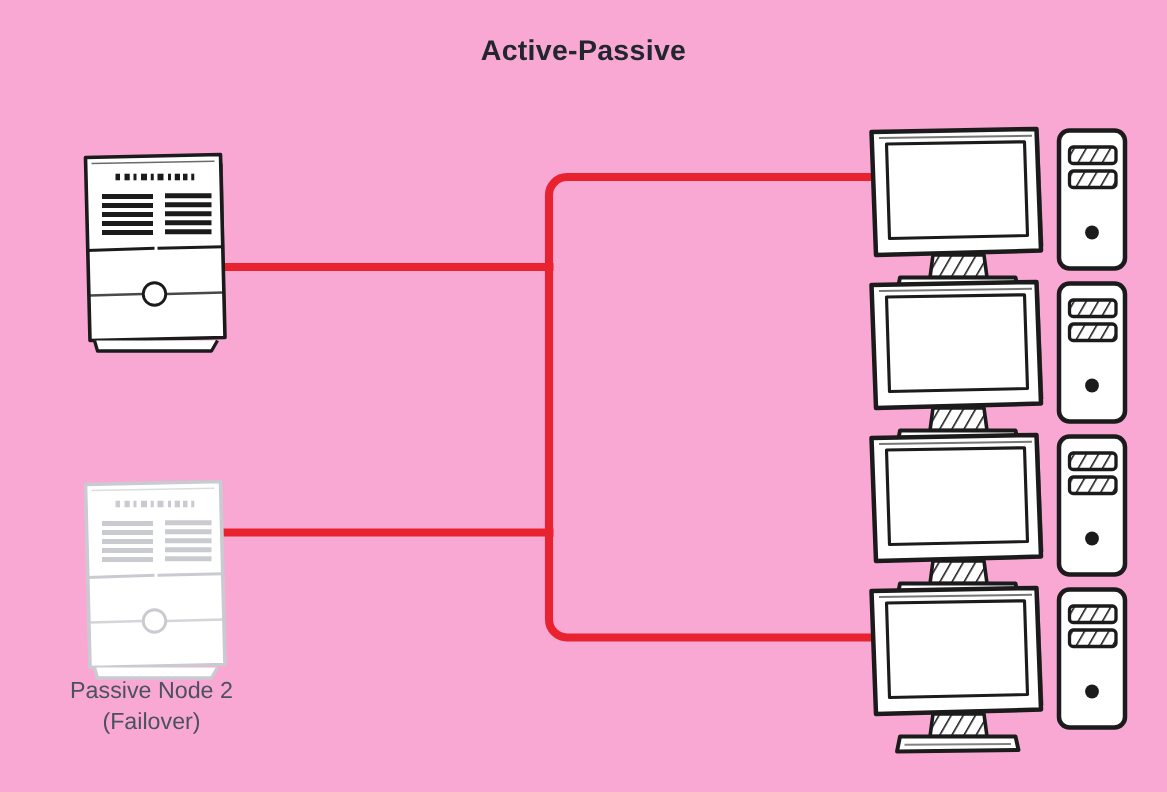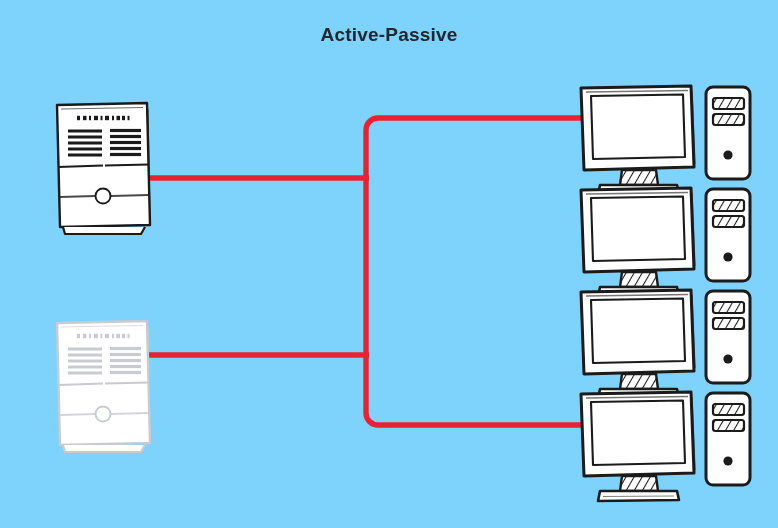--- a/index.html
+++ b/index.html
@@ -1,40 +1,42 @@
 <!DOCTYPE html>
 <html><head>
 <meta charset="utf-8">
 <style>
   html,body{margin:0;padding:0;background:#ffffff;}
   body{
     width:778px;height:528px;overflow:hidden;
     font-family:"Liberation Sans","DejaVu Sans",sans-serif;
     color:#3b4251;
   }
-  #stage{position:relative;width:778px;height:528px;background:#7dd3fc;}
+  #stage{position:relative;width:778px;height:528px;background:#f9a8d4;}
   #diagram{position:absolute;left:0;top:0;width:778px;height:528px;}
   .ttl{
     position:absolute;left:0;top:24px;width:778px;text-align:center;
     font-size:19px;font-weight:bold;color:#22262e;letter-spacing:.2px;
   }
   .nodecap{
     position:absolute;text-align:center;font-size:15.5px;line-height:21px;
     color:#4a5160;white-space:pre-line;
   }
   #cap-active{left:12px;top:232px;width:178px;}
   #cap-passive{left:12px;top:450px;width:178px;}
 </style>
 </head>
 <body>
 
 <div id="stage">
 
   <div class="ttl">Active-Passive</div>
 
+  <div class="nodecap" id="cap-passive">Passive Node 2
+(Failover)</div>
 
   <svg id="diagram" viewBox="0 0 778 528">
     <defs>
 
       <pattern id="hatch" width="7" height="7" patternUnits="userSpaceOnUse" patternTransform="rotate(30)">
         <rect width="7" height="7" fill="#ffffff"></rect>
         <line x1="0" y1="0" x2="0" y2="7" stroke="#1b1b1b" stroke-width="2.1"></line>
       </pattern>
 
       <g id="server-tower">

